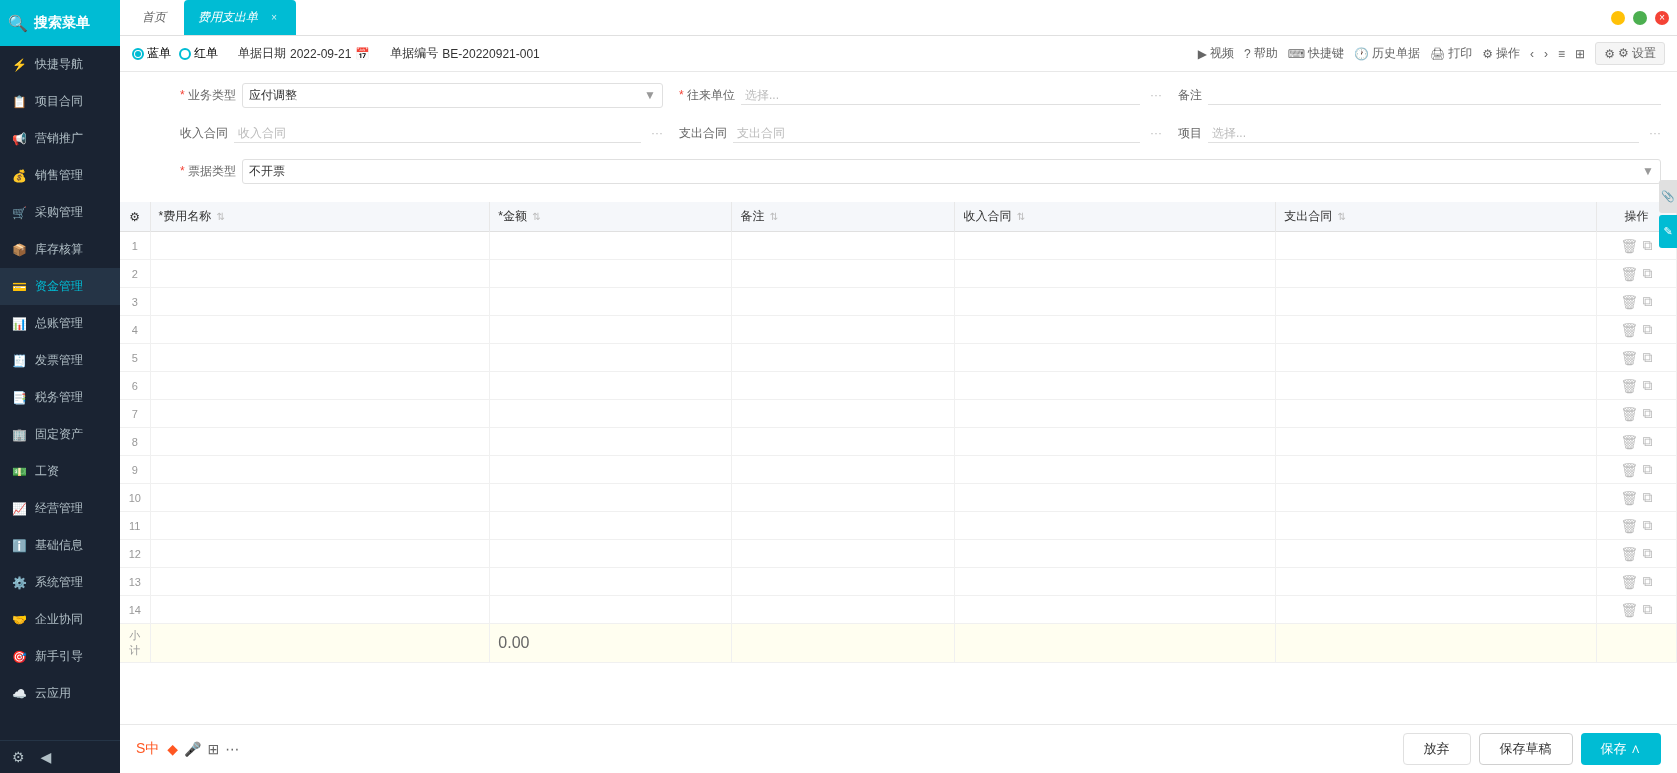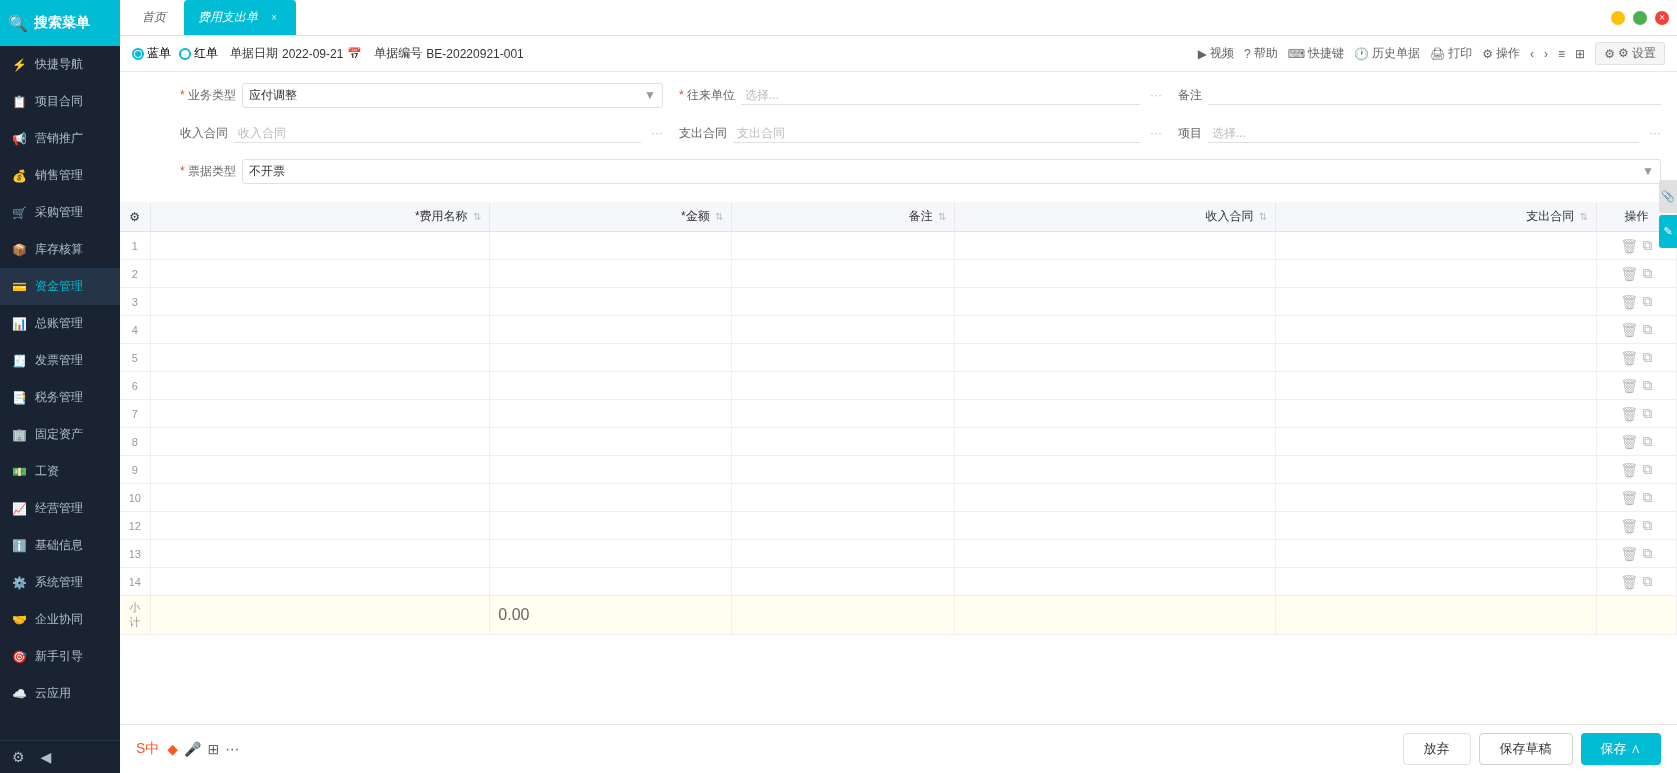--- a/index.html
+++ b/index.html
@@ -110,21 +110,21 @@
       flex: 1;
       overflow-y: auto;
       display: flex;
       flex-direction: column;
     }
     .form-toolbar {
       display: flex;
       align-items: center;
       padding: 6px 12px;
       border-bottom: 1px solid #e8e8e8;
-      gap: 12px;
+      gap: 20px;
       background: white;
     }
     .radio-group { display: flex; align-items: center; gap: 8px; }
     .radio-item { display: flex; align-items: center; gap: 3px; font-size: 12px; cursor: pointer; }
     .radio-dot {
       width: 12px; height: 12px;
       border-radius: 50%;
       border: 2px solid #00bcd4;
       display: flex; align-items: center; justify-content: center;
     }
@@ -223,21 +223,21 @@
       width: 100%;
       border-collapse: collapse;
       font-size: 12px;
     }
     thead tr {
       background: #f5f7fa;
       border-bottom: 1px solid #e0e0e0;
     }
     thead th {
       padding: 6px 8px;
-      text-align: right;
+      text-align: left;
       color: #333;
       font-weight: 500;
       border-right: 1px solid #e8e8e8;
       white-space: nowrap;
     }
     thead th:first-child { width: 30px; text-align: center; }
     thead th .sort-arrows { color: #bbb; margin-left: 2px; font-size: 10px; }
     tbody tr { border-bottom: 1px solid #f0f0f0; }
     tbody td {
       padding: 4px 8px;
@@ -685,20 +685,34 @@
       <td></td>
       <td></td>
       <td class="ops-col">
         <div class="row-ops">
           <span class="row-op-btn">🗑</span>
           <span class="row-op-btn">⧉</span>
         </div>
       </td>
     </tr>
             <tr>
+      <td>11</td>
+      <td></td>
+      <td></td>
+      <td></td>
+      <td></td>
+      <td></td>
+      <td class="ops-col">
+        <div class="row-ops">
+          <span class="row-op-btn">🗑</span>
+          <span class="row-op-btn">⧉</span>
+        </div>
+      </td>
+    </tr>
+            <tr>
       <td>12</td>
       <td></td>
       <td></td>
       <td></td>
       <td></td>
       <td></td>
       <td class="ops-col">
         <div class="row-ops">
           <span class="row-op-btn">🗑</span>
           <span class="row-op-btn">⧉</span>

